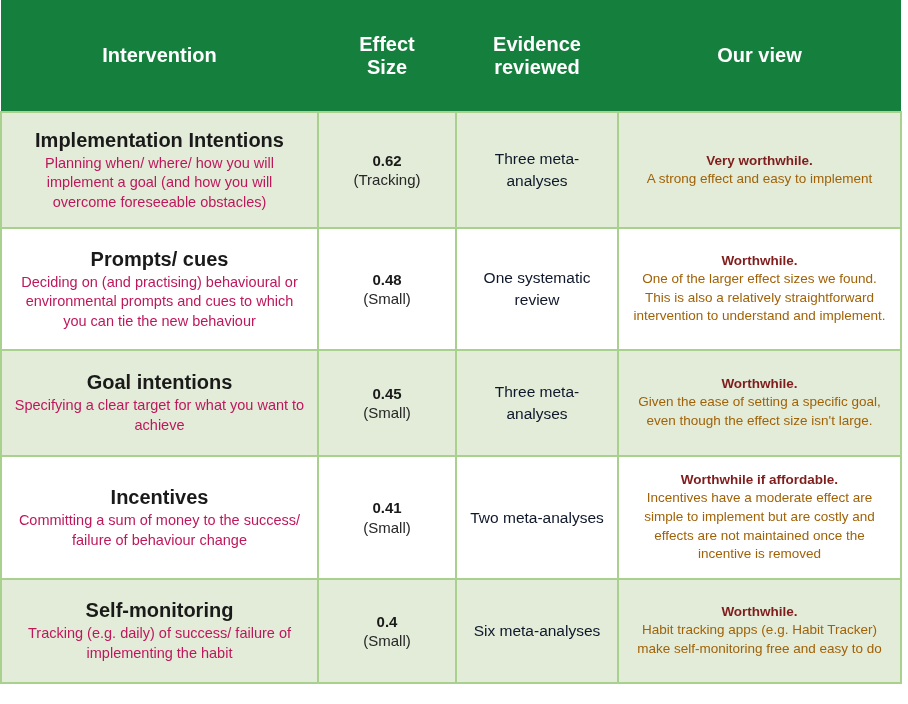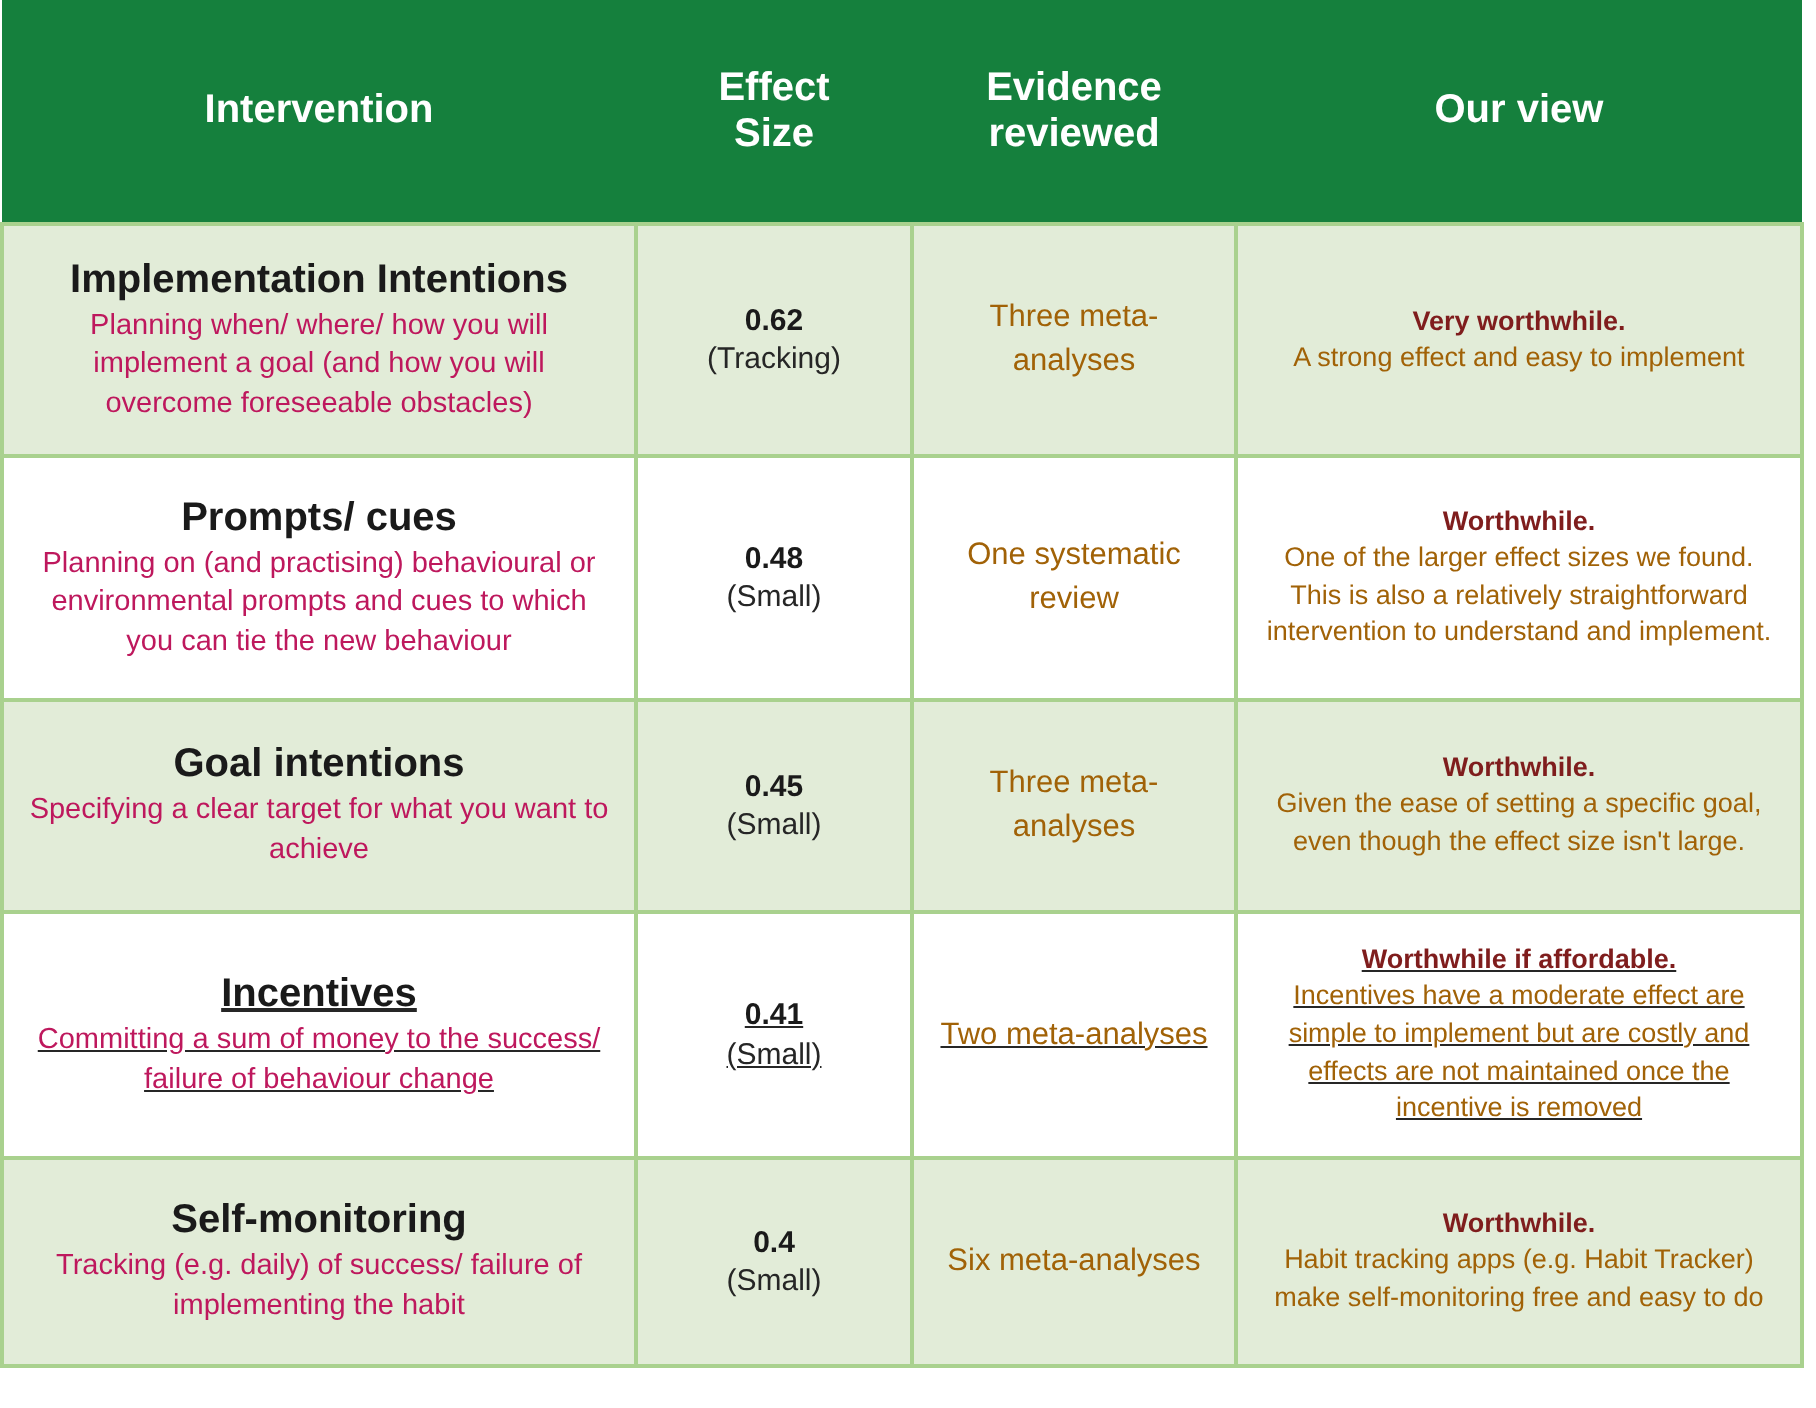--- a/index.html
+++ b/index.html
@@ -50,21 +50,21 @@
     text-align: center;
     vertical-align: middle;
     box-sizing: border-box;
   }
   tbody tr.shaded td { background: #e2ecd8; }
   tbody tr.plain  td { background: #ffffff; padding-left: 12px; }
 
   tbody tr.r1 td { height: 116px; }
   tbody tr.r2 td { height: 122px; }
   tbody tr.r3 td { height: 106px; }
-  tbody tr.r4 td { height: 123px; text-decoration: underline; }
+  tbody tr.r4 td { height: 123px; }
   tbody tr.r5 td { height: 104px; }
 
   
   .iv-name {
     display: block;
     font-size: 20px;
     font-weight: bold;
     line-height: 1.2;
     margin-bottom: 2px;
     color: #1a1a1a;
@@ -89,21 +89,21 @@
     font-size: 15px;
     line-height: 1.3;
     color: #262626;
   }
 
   
   .ev-text {
     display: block;
     font-size: 15.5px;
     line-height: 1.4;
-    color: #a16207;
+    color: #0f172a;
   }
 
   
   .ov-verdict {
     display: block;
     font-size: 13.5px;
     font-weight: bold;
     line-height: 1.35;
     color: #7f1d1d;
   }
@@ -152,21 +152,21 @@
       </td>
       <td>
         <span class="ov-verdict">Very worthwhile.</span>
         <span class="ov-text">A strong effect and easy to implement</span>
       </td>
     </tr>
 
     <tr class="plain r2">
       <td>
         <span class="iv-name">Prompts/ cues</span>
-        <span class="iv-desc">Planning on (and practising) behavioural or environmental prompts and cues to which you can tie the new behaviour</span>
+        <span class="iv-desc">Deciding on (and practising) behavioural or environmental prompts and cues to which you can tie the new behaviour</span>
       </td>
       <td>
         <span class="es-value">0.48</span>
         <span class="es-label">(Small)</span>
       </td>
       <td>
         <span class="ev-text">One systematic review</span>
       </td>
       <td>
         <span class="ov-verdict">Worthwhile.</span>

